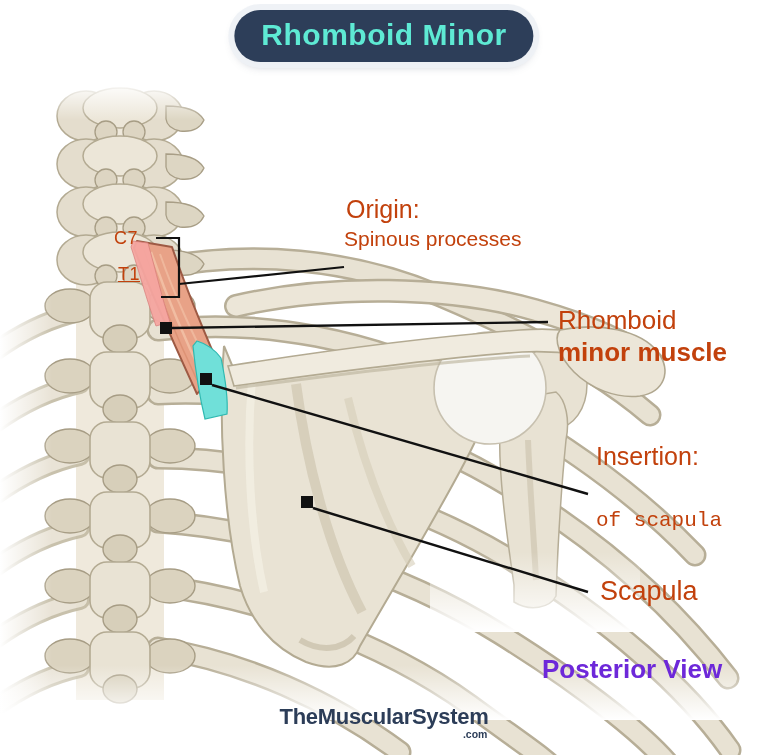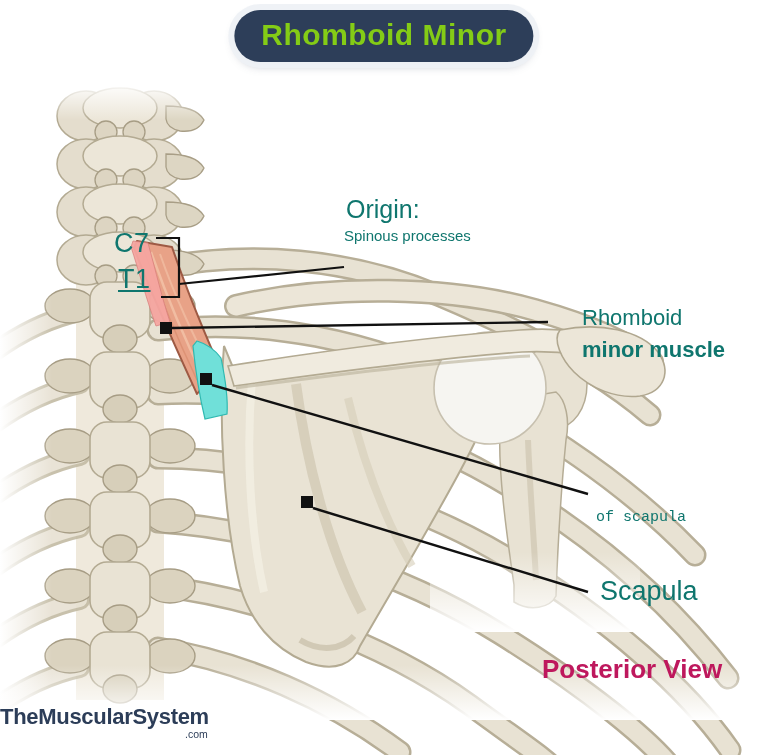--- a/index.html
+++ b/index.html
@@ -1,36 +1,36 @@
 <!DOCTYPE html>
 <html><head>
 <meta charset="utf-8">
 <style>
   html,body{margin:0;padding:0;}
   .canvas{
     position:relative;width:768px;height:755px;background:#ffffff;
     overflow:hidden;font-family:"Liberation Sans",sans-serif;
   }
   .art{position:absolute;left:0;top:0;}
-  .lbl{position:absolute;color:#0f766e;white-space:nowrap;}
-  .vlabel{font-size:27px;letter-spacing:.5px;}
+  .lbl{position:absolute;color:#c2410c;white-space:nowrap;}
+  .vlabel{font-size:18px;letter-spacing:.5px;}
   .heading{font-size:25px;}
-  .sub{font-size:15px;}
-  .big{font-size:22px;margin-left:24px;}
+  .sub{font-size:21px;}
+  .big{font-size:26px;}
   .title-badge{
     position:absolute;top:10px;left:50%;transform:translateX(-50%);
-    background:#2d3e59;color:#84cc16;font-weight:bold;font-size:30px;
+    background:#2d3e59;color:#5eead4;font-weight:bold;font-size:30px;
     padding:8px 27px 10px 27px;border-radius:28px;letter-spacing:.5px;
     box-shadow:0 0 0 6px rgba(238,241,245,.95),0 4px 10px rgba(110,120,140,.45);
   }
-  .view-label{font-size:26px;font-weight:bold;color:#be185d;}
-  .footer{position:absolute;left:0;right:0;top:704px;text-align:left;}
+  .view-label{font-size:26px;font-weight:bold;color:#6d28d9;}
+  .footer{position:absolute;left:0;right:0;top:704px;text-align:center;}
   .footer-inner{position:relative;display:inline-block;}
   .brand{font-size:22px;font-weight:bold;color:#2c3d58;letter-spacing:-.3px;}
-  .tld{position:absolute;right:1px;bottom:-10px;font-size:10.5px;font-weight:normal;color:#2c3d58;}
+  .tld{position:absolute;right:1px;bottom:-10px;font-size:10.5px;font-weight:bold;color:#2c3d58;}
 </style>
 </head>
 <body>
 
 <div class="canvas">
 
   <svg class="art" width="768" height="755" viewBox="0 0 768 755">
     <defs>
       <linearGradient id="fadeDown" x1="0" y1="0" x2="0" y2="1">
         <stop offset="0" stop-color="#ffffff" stop-opacity="0"></stop>
@@ -181,20 +181,21 @@
 
   <div class="lbl vlabel" style="left:114px;top:228px;">C7</div>
   <div class="lbl vlabel" style="left:118px;top:264px;text-decoration:underline;">T1</div>
 
   <div class="lbl heading" style="left:346px;top:195px;">Origin:</div>
   <div class="lbl sub" style="left:344px;top:227px;">Spinous processes</div>
 
   <div class="lbl big" style="left:558px;top:305px;">Rhomboid</div>
   <div class="lbl big" style="left:558px;top:337px;font-weight:bold;">minor muscle</div>
 
+  <div class="lbl heading" style="left:596px;top:442px;">Insertion:</div>
   <div class="lbl sub" style="left:596px;top:509px;font-family:Liberation Mono, monospace;">of scapula</div>
 
   <div class="lbl" style="left:600px;top:576px;font-size:27px;text-align:right;">Scapula</div>
 
   <div class="lbl view-label" style="left:542px;top:654px;">Posterior View</div>
 
   <div class="footer">
     <div class="footer-inner">
       <span class="brand">TheMuscularSystem</span>
       <span class="tld">.com</span>

